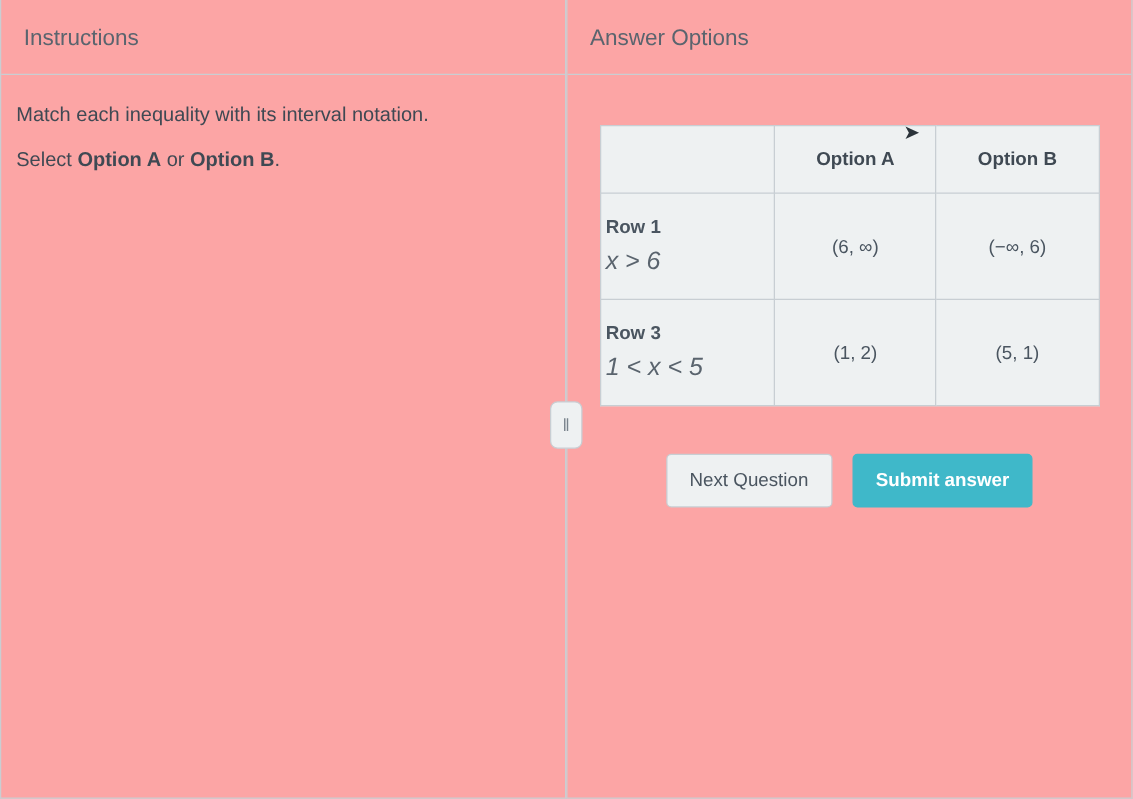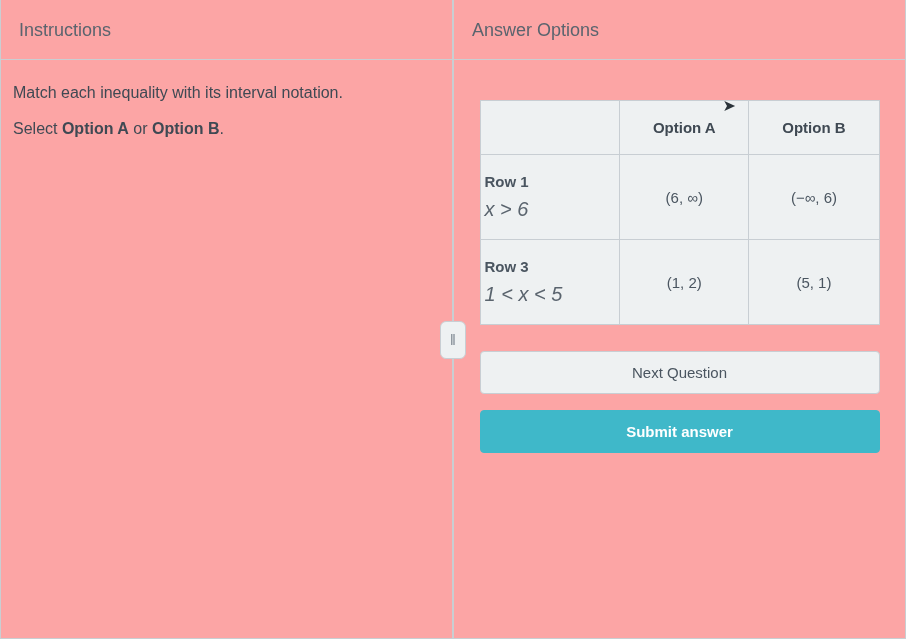--- a/index.html
+++ b/index.html
@@ -69,27 +69,26 @@
     color: #3f4953;
     background: #eef1f2;
   }
   table.options td.rowlabel {
     text-align: left;
     padding-left: 4px;
   }
   .rowname { font-weight: 700; display: block; margin-bottom: 8px; font-size: 15px; }
   .ineq { font-style: italic; font-size: 20px; color: #5a646e; }
   .button-row {
-    margin-top: 26px;
+    margin-top: 38px;
     display: flex;
     gap: 16px;
     justify-content: center;
     width: 100%;
     max-width: 400px;
-    flex-direction: column;
   }
   .btn {
     padding: 12px 18px;
     border-radius: 4px;
     font-size: 15px;
     cursor: pointer;
     border: 1px solid #c8ced3;
     background: #eef1f2;
     color: #4a5560;
   }

